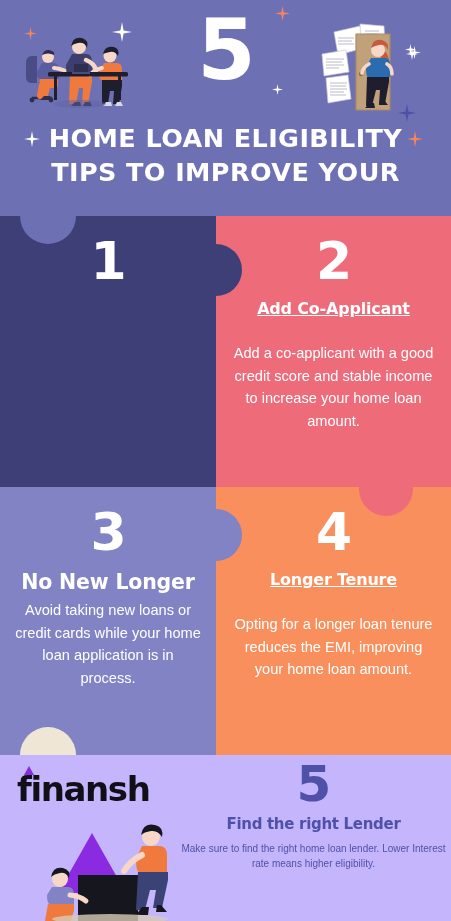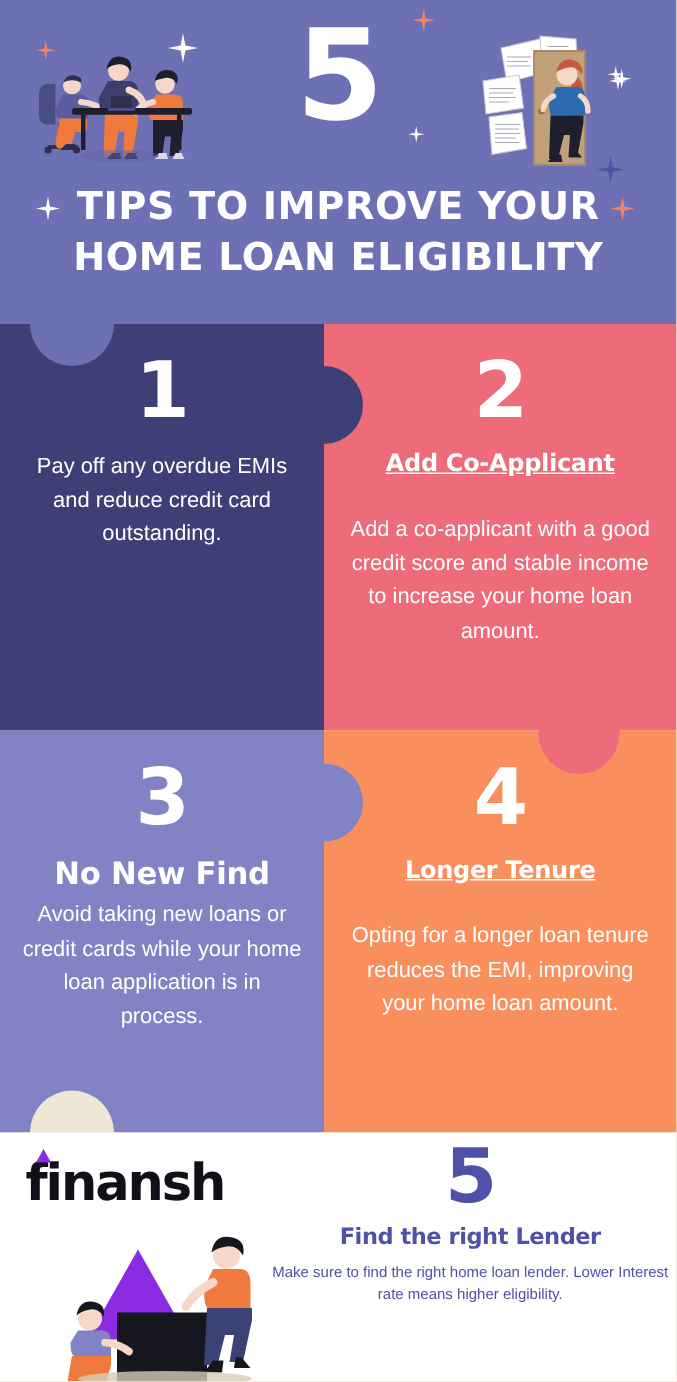--- a/index.html
+++ b/index.html
@@ -93,21 +93,21 @@
   .tile-body {
     color:#FFFFFF; font-size:14.6px; line-height:1.55;
     text-align:center; margin-top:24px; max-width:215px;
   }
   .q1 .tile-body { margin-top:13px; }
   .q3 .tile-body { margin-top:5px; }
 
   
   .footer {
     position:absolute; left:0; top:755px; width:451px; height:166px;
-    background:#ffffff; overflow:hidden;
+    background:#c4b5fd; overflow:hidden;
   }
   .logo {
     position:absolute; left:17px; top:14px;
     font-size:34px; font-weight:bold; color:#111018;
     font-family:"DejaVu Sans", sans-serif; letter-spacing:-1.4px;
   }
   .logo-tri {
     position:absolute; left:24px; top:11px;
     width:0; height:0;
     border-left:5px solid transparent;
@@ -238,46 +238,45 @@
       <path d="M59 38 h14 q5 0 5 7 v12 H56 q-2 0 -2 -10z" fill="#2B6CB0"></path>
       <path d="M55 57 h22 v5 l-4 22 h-6 l1 -14 h-4 l-4 16 h-6 z" fill="#1E1E2E"></path>
       <path d="M58 83 l-5 5 h10 l-1 -5z" fill="#1E1E2E"></path>
       <path d="M72 80 l4 5 h-9 l1 -5z" fill="#1E1E2E"></path>
       <path d="M57 44 q-6 3 -7 9" stroke="#F6D7C8" stroke-width="3.6" fill="none" stroke-linecap="round"></path>
       <path d="M75 44 q5 3 5 10" stroke="#F6D7C8" stroke-width="3.6" fill="none" stroke-linecap="round"></path>
     </svg>
 
     <div class="big-five">5</div>
     <div class="header-title">
+      <div>HOME LOAN ELIGIBILITY</div>
       <div>TIPS TO IMPROVE YOUR</div>
-      <div>HOME LOAN ELIGIBILITY</div>
     </div>
   </div>
 
   <div class="quad q1">
     <div class="knob knob-q1-top"></div>
     <div class="tile-inner">
       <div class="tile-num">1</div>
-      <div class="tile-body">Pay off any overdue EMIs and reduce credit card outstanding.</div>
     </div>
   </div>
 
   <div class="quad q2">
     <div class="knob knob-q2-left"></div>
     <div class="tile-inner">
       <div class="tile-num">2</div>
       <div class="tile-head">Add Co-Applicant</div>
       <div class="tile-body">Add a co-applicant with a good credit score and stable income to increase your home loan amount.</div>
     </div>
   </div>
 
   <div class="quad q3">
     <div class="tile-inner">
       <div class="tile-num">3</div>
-      <div class="tile-head">No New Find</div>
+      <div class="tile-head">No New Longer</div>
       <div class="tile-body">Avoid taking new loans or credit cards while your home loan application is in process.</div>
     </div>
     <div class="knob knob-q3-bot"></div>
   </div>
 
   <div class="quad q4">
     <div class="knob knob-q4-left"></div>
     <div class="knob knob-q4-top"></div>
     <div class="tile-inner">
       <div class="tile-num">4</div>

